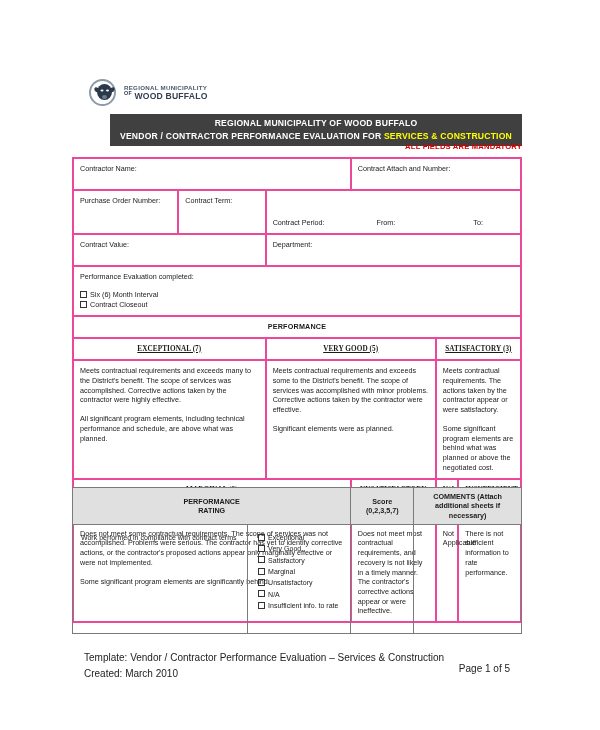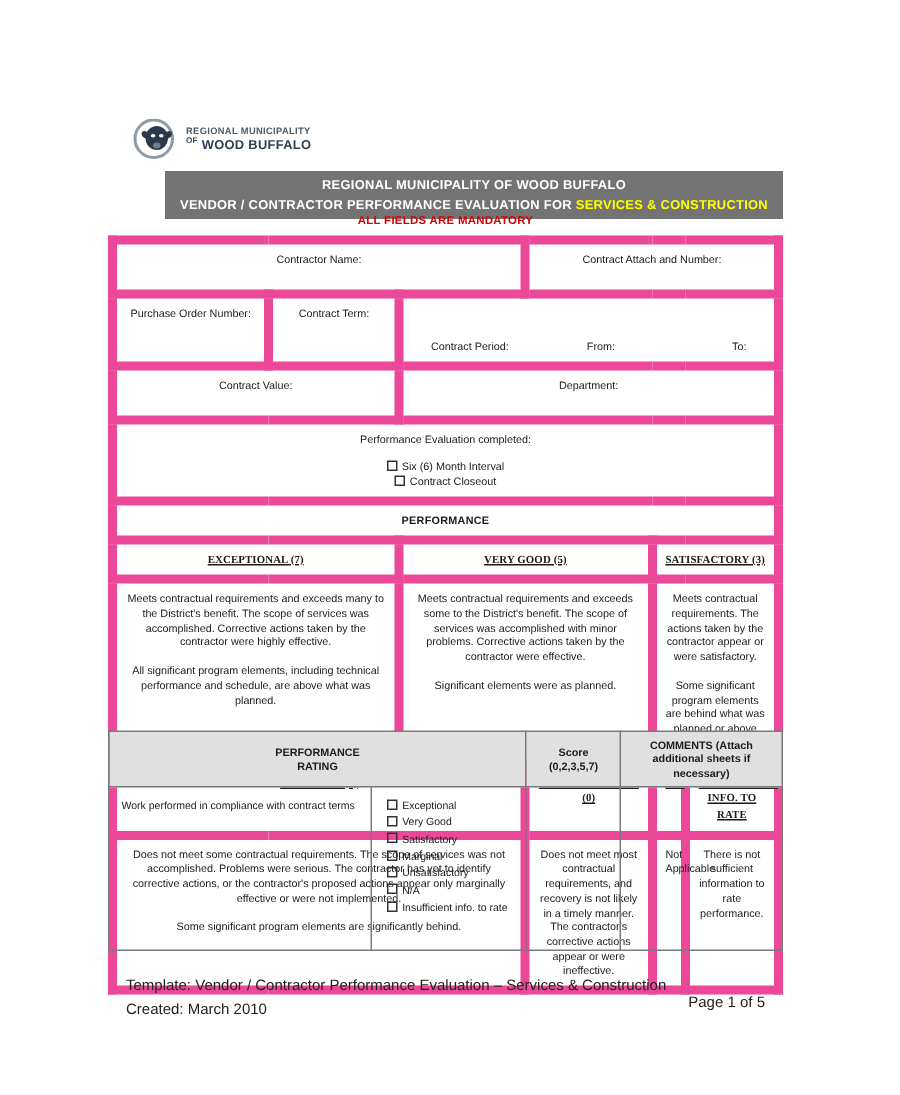--- a/index.html
+++ b/index.html
@@ -49,60 +49,59 @@
     font-size: 5.4px;
     vertical-align: super;
   }
 
   
   .title-bar {
     position: absolute;
     left: 110px;
     top: 114px;
     width: 412px;
-    background: #737373;
+    background: #404040;
     color: #ffffff;
     text-align: center;
     font-weight: bold;
     font-size: 8.6px;
     line-height: 13px;
     padding: 3px 0 3px 0;
     letter-spacing: 0.2px;
   }
   .title-bar .hl { color: #ffff00; margin-top: 21px; }
 
   
   .mandatory {
     position: absolute;
     left: 72px;
     top: 142px;
     width: 450px;
-    text-align: center;
+    text-align: right;
     color: #d50000;
     font-weight: bold;
     font-size: 7.6px;
     letter-spacing: 0.2px;
   }
 
   
   .form-table {
     position: absolute;
     left: 72px;
     top: 157px;
     width: 450px;
     border-collapse: collapse;
     table-layout: fixed;
   }
   .form-table td {
-    border: 6px solid #ec4899;
+    border: 2px solid #ec4899;
     font-size: 7.2px;
     padding: 5px 6px;
     vertical-align: top;
     line-height: 1.35;
-    text-align: center;
   }
   .cell-tall { height: 20px; }
   .inline-lbl { display: inline-block; margin-top: 22px; }
   .sp-from { padding-left: 52px; }
   .sp-to { padding-left: 78px; }
 
   .perf-block { padding: 6px 6px 6px 6px; line-height: 1.45; margin-top: 20px; }
   .perf-block .chk-line { white-space: nowrap; }
   .cbx {
     display: inline-block;

